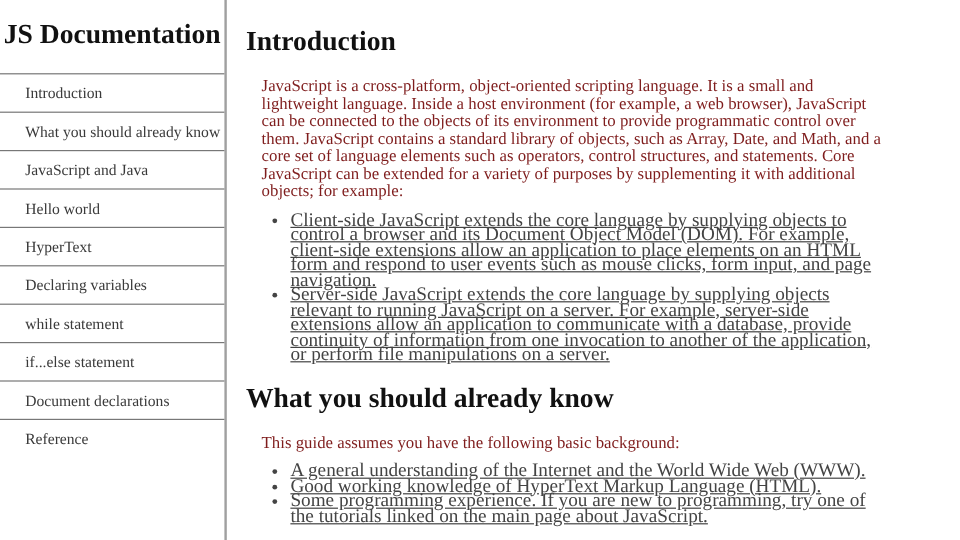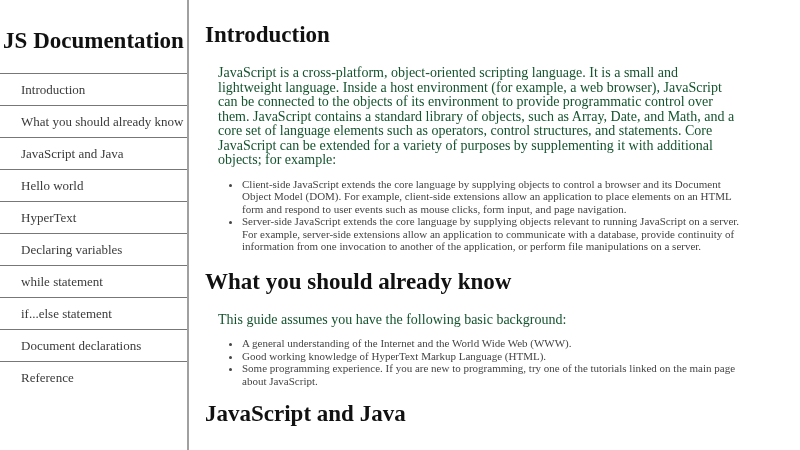--- a/index.html
+++ b/index.html
@@ -7,42 +7,43 @@
     width: 800px; height: 450px; overflow: hidden; background: #fff;
     font-family: "Liberation Serif", "DejaVu Serif", serif;
     position: relative;
   }
   #navbar {
     position: absolute; left: 0; top: 0; width: 187px; height: 450px;
     border-right: 2px solid #a0a0a0; background: #fff;
   }
   #navbar header {
     height: 61px; box-sizing: border-box; padding-top: 16px;
-    text-align: center; font-weight: bold; font-size: 23px; color: #111; margin-top: 12px;
+    text-align: center; font-weight: bold; font-size: 23px; color: #111;
   }
   #navbar ul { list-style: none; margin: 0; padding: 0; }
   #navbar li {
     border-top: 1px solid #777; height: 32px; box-sizing: border-box;
     padding-left: 21px; line-height: 32px; font-size: 13px; color: #3a3a3a;
   }
   #navbar li:last-child { border-bottom: none; }
   #main {
     position: absolute; left: 205px; top: 0; width: 560px;
   }
   h2.section-title {
     font-size: 23px; font-weight: bold; color: #111; margin: 0;
   }
   #sec-intro h2 { padding-top: 22px; }
   .section p {
-    font-size: 14px; line-height: 14.5px; color: #14532d;
+    font-size: 14px; line-height: 14.5px; color: #7f1d1d;
     margin: 18px 0 0 13px; width: 520px;
   }
   .section ul {
-    margin: 10px 0 0 0; padding-left: 37px; font-size: 11px; line-height: 12.5px; color: #444;
+    margin: 10px 0 0 0; padding-left: 37px; font-size: 16px; line-height: 12.5px; color: #444;
     width: 500px;
+    text-decoration: underline;
   }
   .section ul li { padding-left: 0; }
   #sec-know h2 { margin-top: 16px; }
   #sec-know p { }
   #sec-java h2 { margin-top: 14px; }
 </style>
 </head>
 <body>
 
 <nav id="navbar">

